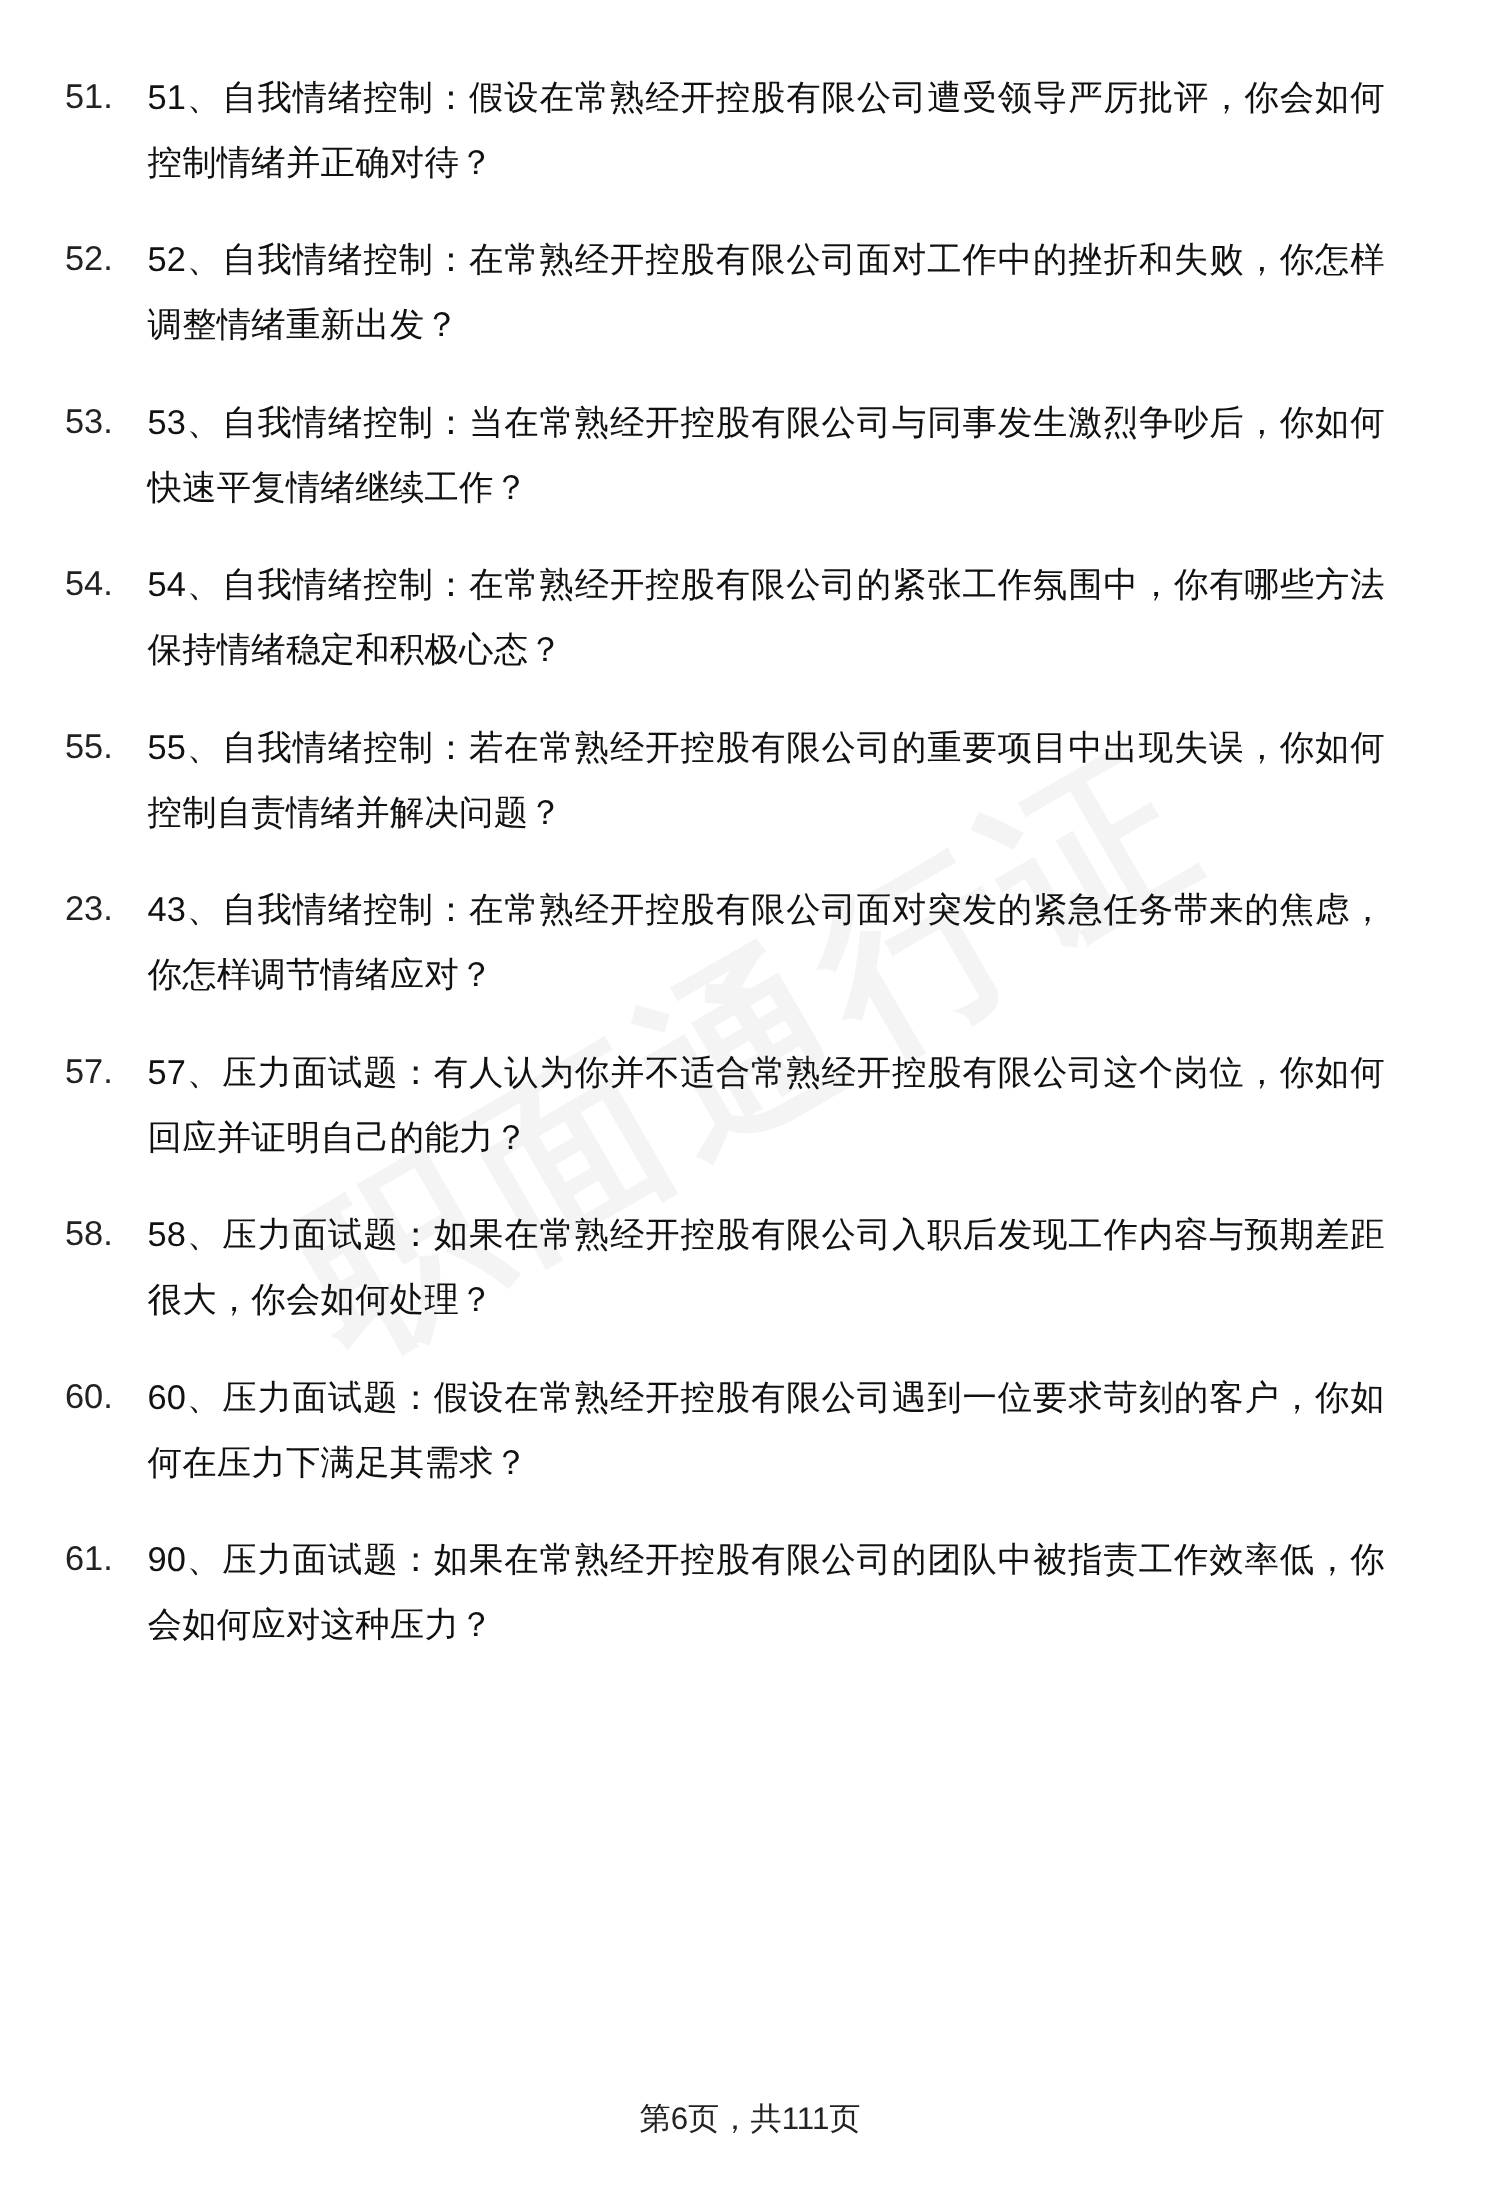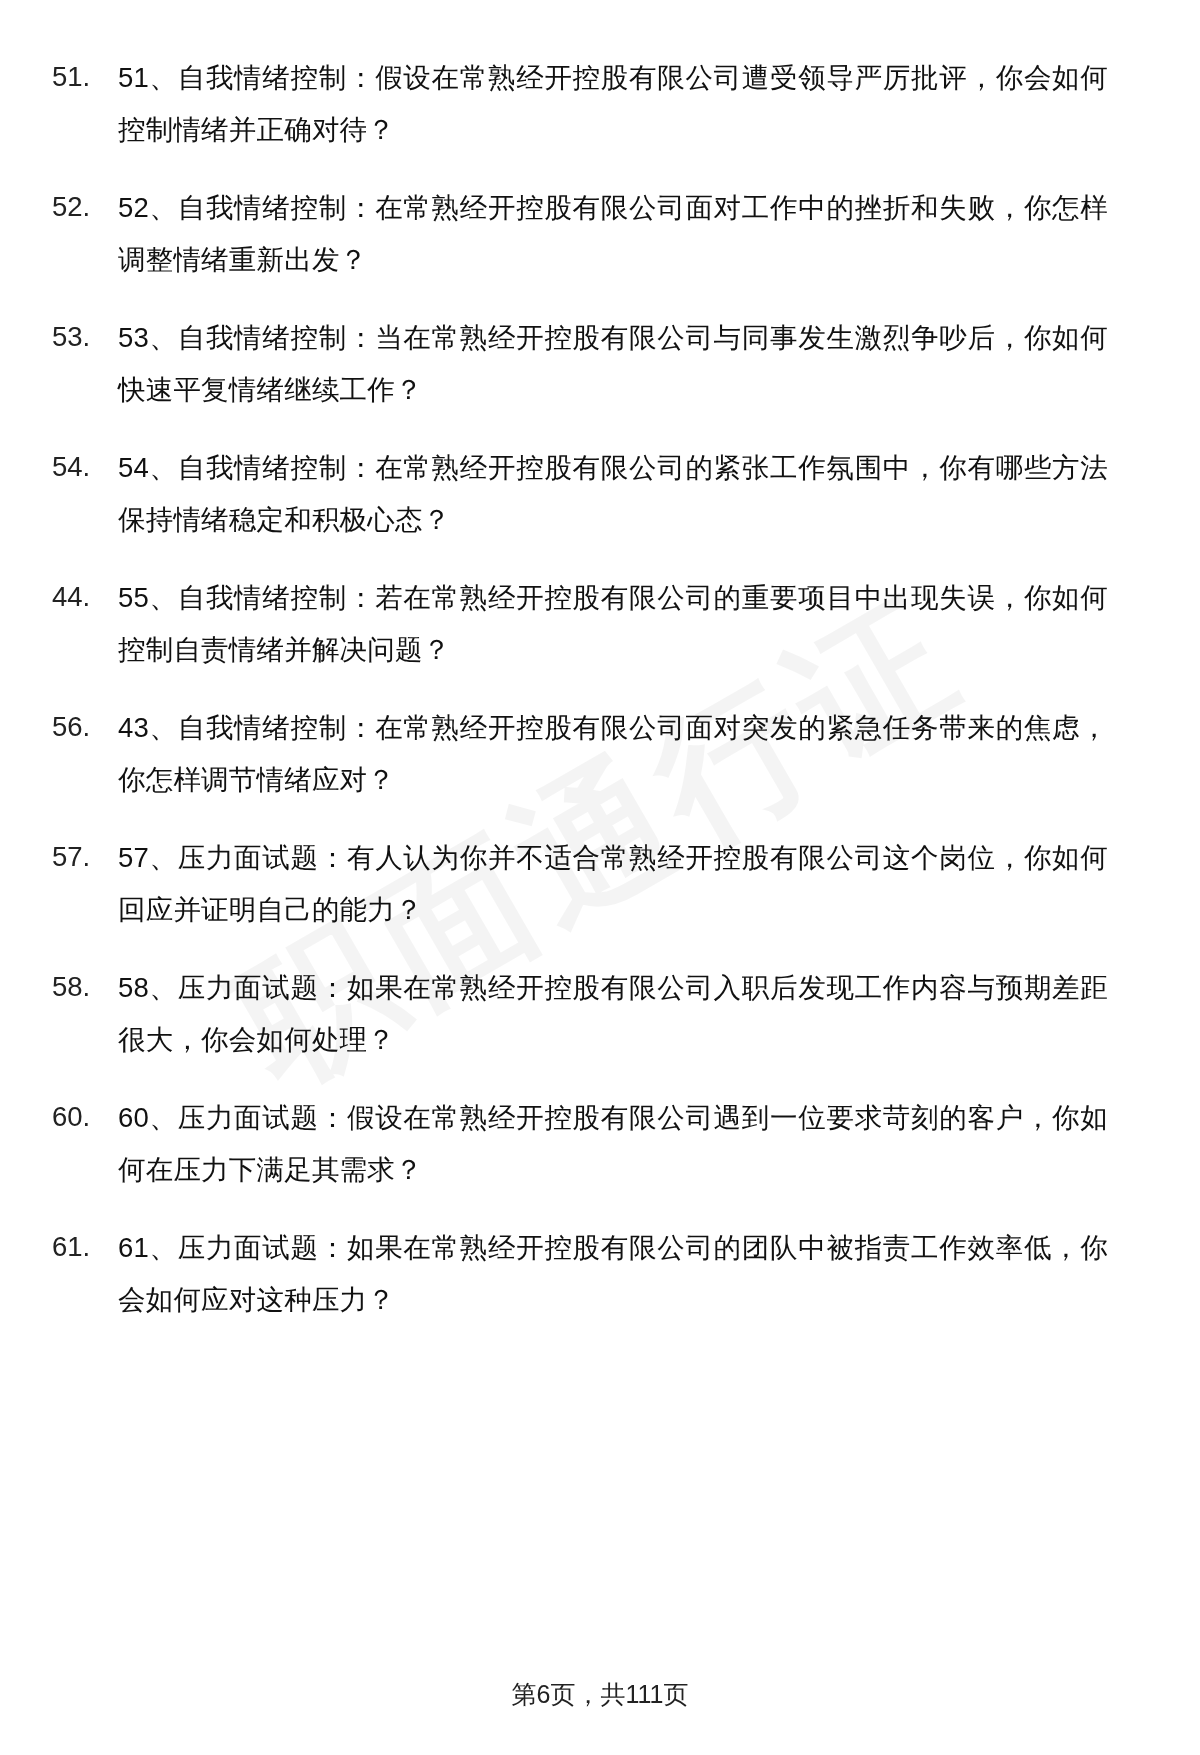--- a/index.html
+++ b/index.html
@@ -102,39 +102,39 @@
     </li>
     <li class="qitem">
       <div class="qnum">53.</div>
       <div class="qtext">53、自我情绪控制：当在常熟经开控股有限公司与同事发生激烈争吵后，你如何快速平复情绪继续工作？</div>
     </li>
     <li class="qitem">
       <div class="qnum">54.</div>
       <div class="qtext">54、自我情绪控制：在常熟经开控股有限公司的紧张工作氛围中，你有哪些方法保持情绪稳定和积极心态？</div>
     </li>
     <li class="qitem">
-      <div class="qnum">44.</div>
+      <div class="qnum">55.</div>
       <div class="qtext">55、自我情绪控制：若在常熟经开控股有限公司的重要项目中出现失误，你如何控制自责情绪并解决问题？</div>
     </li>
     <li class="qitem">
-      <div class="qnum">56.</div>
+      <div class="qnum">23.</div>
       <div class="qtext">43、自我情绪控制：在常熟经开控股有限公司面对突发的紧急任务带来的焦虑，你怎样调节情绪应对？</div>
     </li>
     <li class="qitem">
       <div class="qnum">57.</div>
       <div class="qtext">57、压力面试题：有人认为你并不适合常熟经开控股有限公司这个岗位，你如何回应并证明自己的能力？</div>
     </li>
     <li class="qitem">
       <div class="qnum">58.</div>
       <div class="qtext">58、压力面试题：如果在常熟经开控股有限公司入职后发现工作内容与预期差距很大，你会如何处理？</div>
     </li>
     <li class="qitem">
       <div class="qnum">60.</div>
       <div class="qtext">60、压力面试题：假设在常熟经开控股有限公司遇到一位要求苛刻的客户，你如何在压力下满足其需求？</div>
     </li>
     <li class="qitem">
       <div class="qnum">61.</div>
-      <div class="qtext">61、压力面试题：如果在常熟经开控股有限公司的团队中被指责工作效率低，你会如何应对这种压力？</div>
+      <div class="qtext">90、压力面试题：如果在常熟经开控股有限公司的团队中被指责工作效率低，你会如何应对这种压力？</div>
     </li>
   </ol>
 
   <div class="footer">第6页，共111页</div>
 </div>
 
 </body></html>

